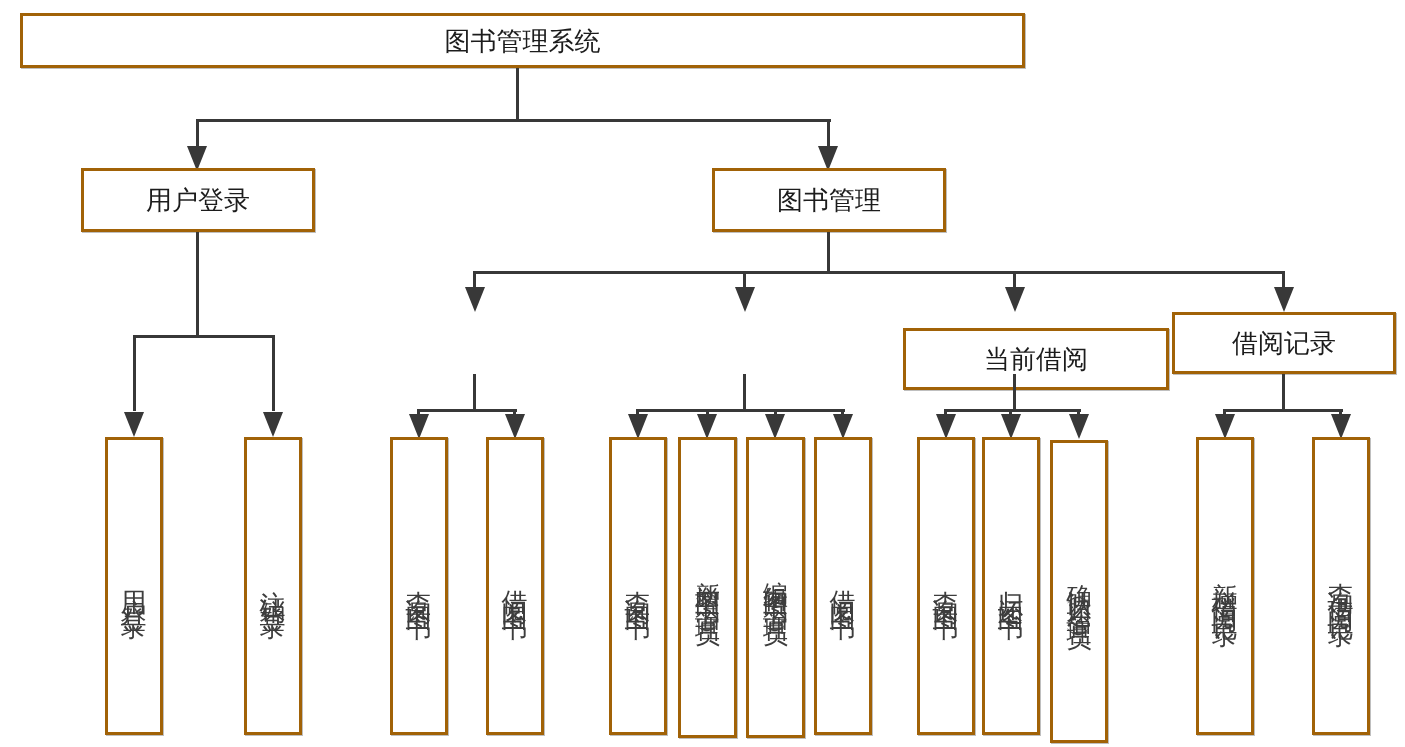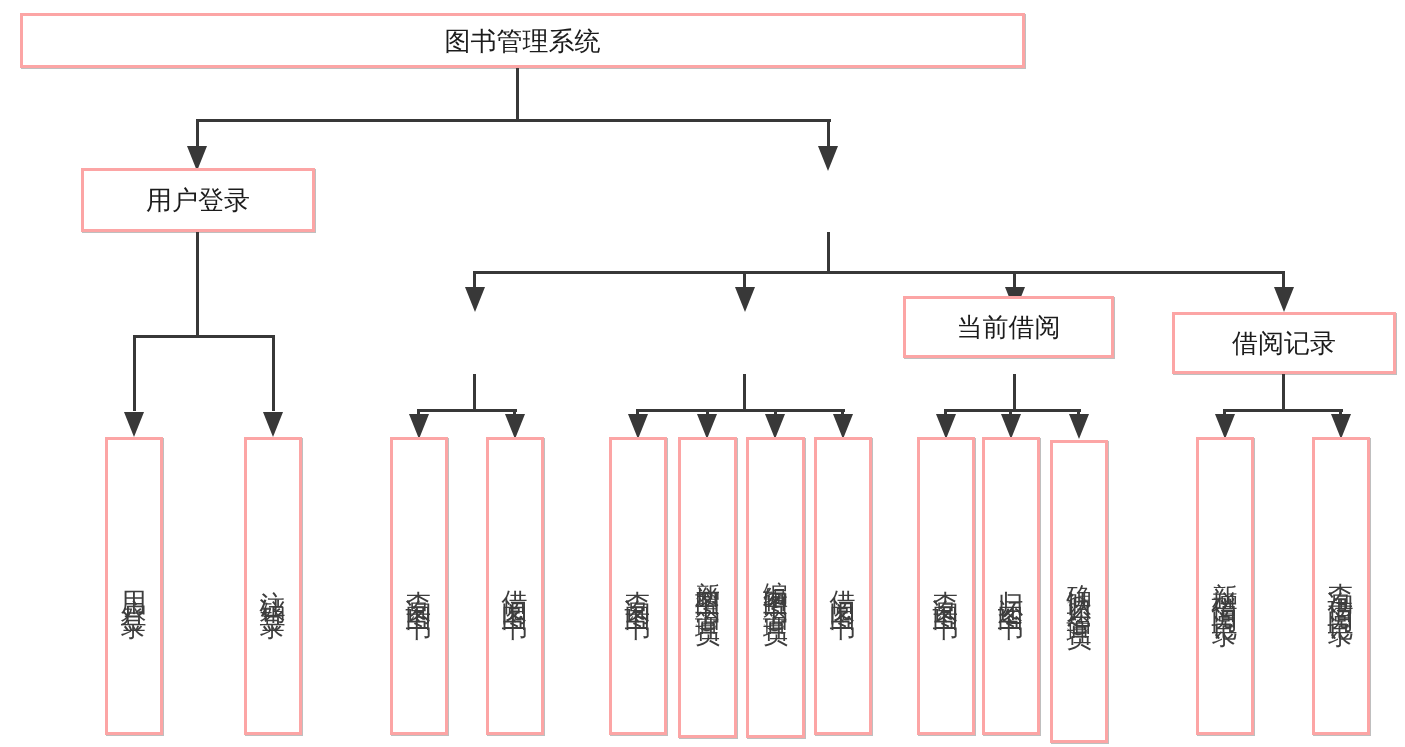--- a/index.html
+++ b/index.html
@@ -1,20 +1,20 @@
 <!DOCTYPE html>
 <html><head>
 <meta charset="utf-8">
 <style>
   html,body{margin:0;padding:0;background:#ffffff;}
   body{font-family:"Liberation Sans",sans-serif;}
   .canvas{position:relative;width:1405px;height:747px;background:#ffffff;overflow:hidden;}
   .box{
     position:absolute;box-sizing:border-box;
-    border:3px solid #fca5a5;background:#ffffff;
+    border:3px solid #a16207;background:#ffffff;
     display:flex;align-items:center;justify-content:center;
     color:#1c1c1c;font-size:26px;line-height:1;
     box-shadow:1px 1px 0 rgba(0,0,0,0.25);
   }
   .vbox span{
     writing-mode:vertical-rl;text-orientation:mixed;
     font-size:26px;letter-spacing:8px;color:#3d3d3d;
   }
   .vbox.sm span{font-size:25px;letter-spacing:6px;}
   .hline{position:absolute;height:3px;background:#383838;}
@@ -38,40 +38,41 @@
   <div class="box" style="left:20px;top:13px;width:1005px;height:55px">图书管理系统</div>
 
   <div class="vline" style="left:516px;top:68px;height:54px"></div>
   <div class="hline" style="left:196px;top:119px;width:635px"></div>
   <div class="vline" style="left:196px;top:119px;height:29px"></div>
   <div class="arrow" style="left:187px;top:146px"></div>
   <div class="vline" style="left:827px;top:119px;height:29px"></div>
   <div class="arrow" style="left:818px;top:146px"></div>
 
   <div class="box" style="left:81px;top:168px;width:234px;height:64px">用户登录</div>
+  <div class="box" style="left:712px;top:168px;width:234px;height:64px">图书管理</div>
 
   <div class="vline" style="left:196px;top:232px;height:103px"></div>
   <div class="hline" style="left:133px;top:335px;width:142px"></div>
   <div class="vline" style="left:133px;top:335px;height:76px"></div>
   <div class="arrow" style="left:124px;top:412px"></div>
   <div class="vline" style="left:272px;top:335px;height:76px"></div>
   <div class="arrow" style="left:263px;top:412px"></div>
 
   <div class="vline" style="left:827px;top:232px;height:39px"></div>
   <div class="hline" style="left:474px;top:271px;width:810px"></div>
   <div class="vline" style="left:473px;top:271px;height:16px"></div>
   <div class="arrow" style="left:465px;top:287px"></div>
   <div class="vline" style="left:743px;top:271px;height:16px"></div>
   <div class="arrow" style="left:735px;top:287px"></div>
   <div class="vline" style="left:1013px;top:271px;height:16px"></div>
   <div class="arrow" style="left:1005px;top:287px"></div>
   <div class="vline" style="left:1282px;top:271px;height:16px"></div>
   <div class="arrow" style="left:1274px;top:287px"></div>
 
-  <div class="box" style="left:903px;top:296px;width:211px;height:62px">当前借阅</div>
+  <div class="box" style="left:903px;top:328px;width:266px;height:62px">当前借阅</div>
   <div class="box" style="left:1172px;top:312px;width:224px;height:62px">借阅记录</div>
 
   <div class="vline" style="left:473px;top:374px;height:35px"></div>
   <div class="hline" style="left:417px;top:409px;width:100px"></div>
   <div class="vline" style="left:743px;top:374px;height:35px"></div>
   <div class="hline" style="left:636px;top:409px;width:209px"></div>
   <div class="vline" style="left:1013px;top:374px;height:35px"></div>
   <div class="hline" style="left:944px;top:409px;width:137px"></div>
   <div class="vline" style="left:1282px;top:374px;height:35px"></div>
   <div class="hline" style="left:1223px;top:409px;width:120px"></div>

